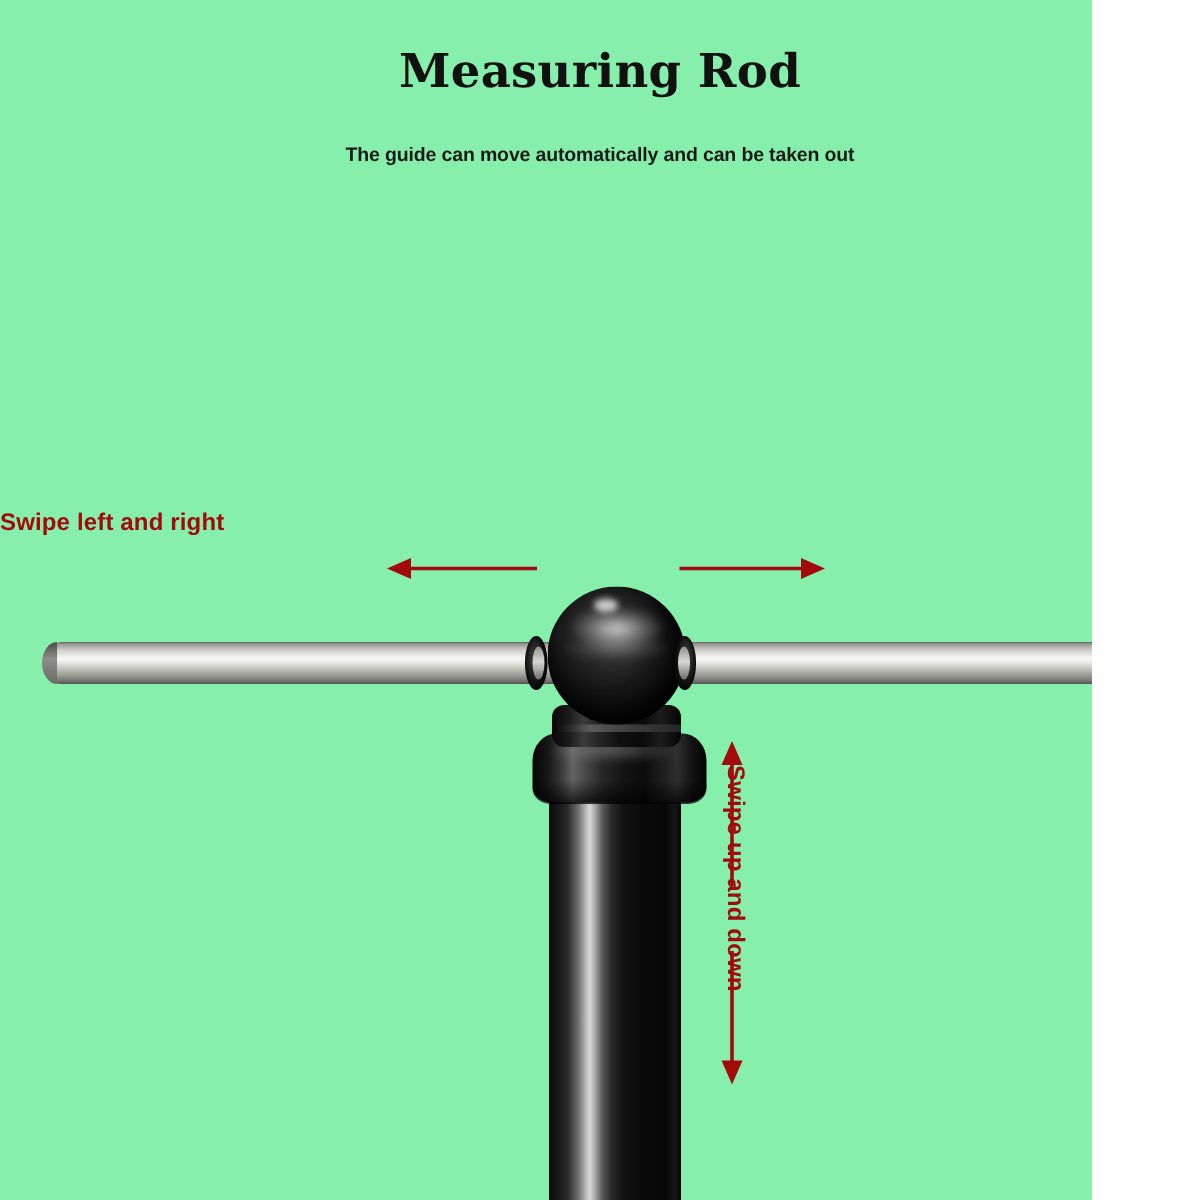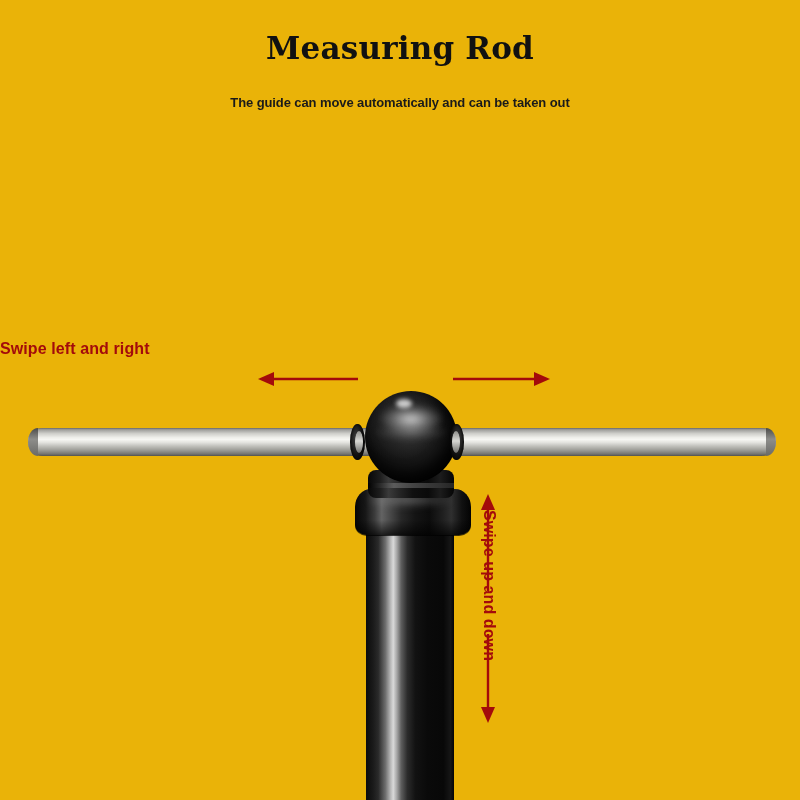--- a/index.html
+++ b/index.html
@@ -5,23 +5,23 @@
   html, body {
     margin: 0;
     padding: 0;
     background: #ffffff;
   }
   body {
     font-family: "Liberation Sans", sans-serif;
   }
   #stage {
     position: relative;
-    width: 800px;
+    width: 728px;
     height: 800px;
-    background: #eab308;
+    background: #86efac;
     overflow: hidden;
   }
 
   
   #title {
     position: absolute;
     left: 0;
     top: 30px;
     width: 800px;
     text-align: center;

